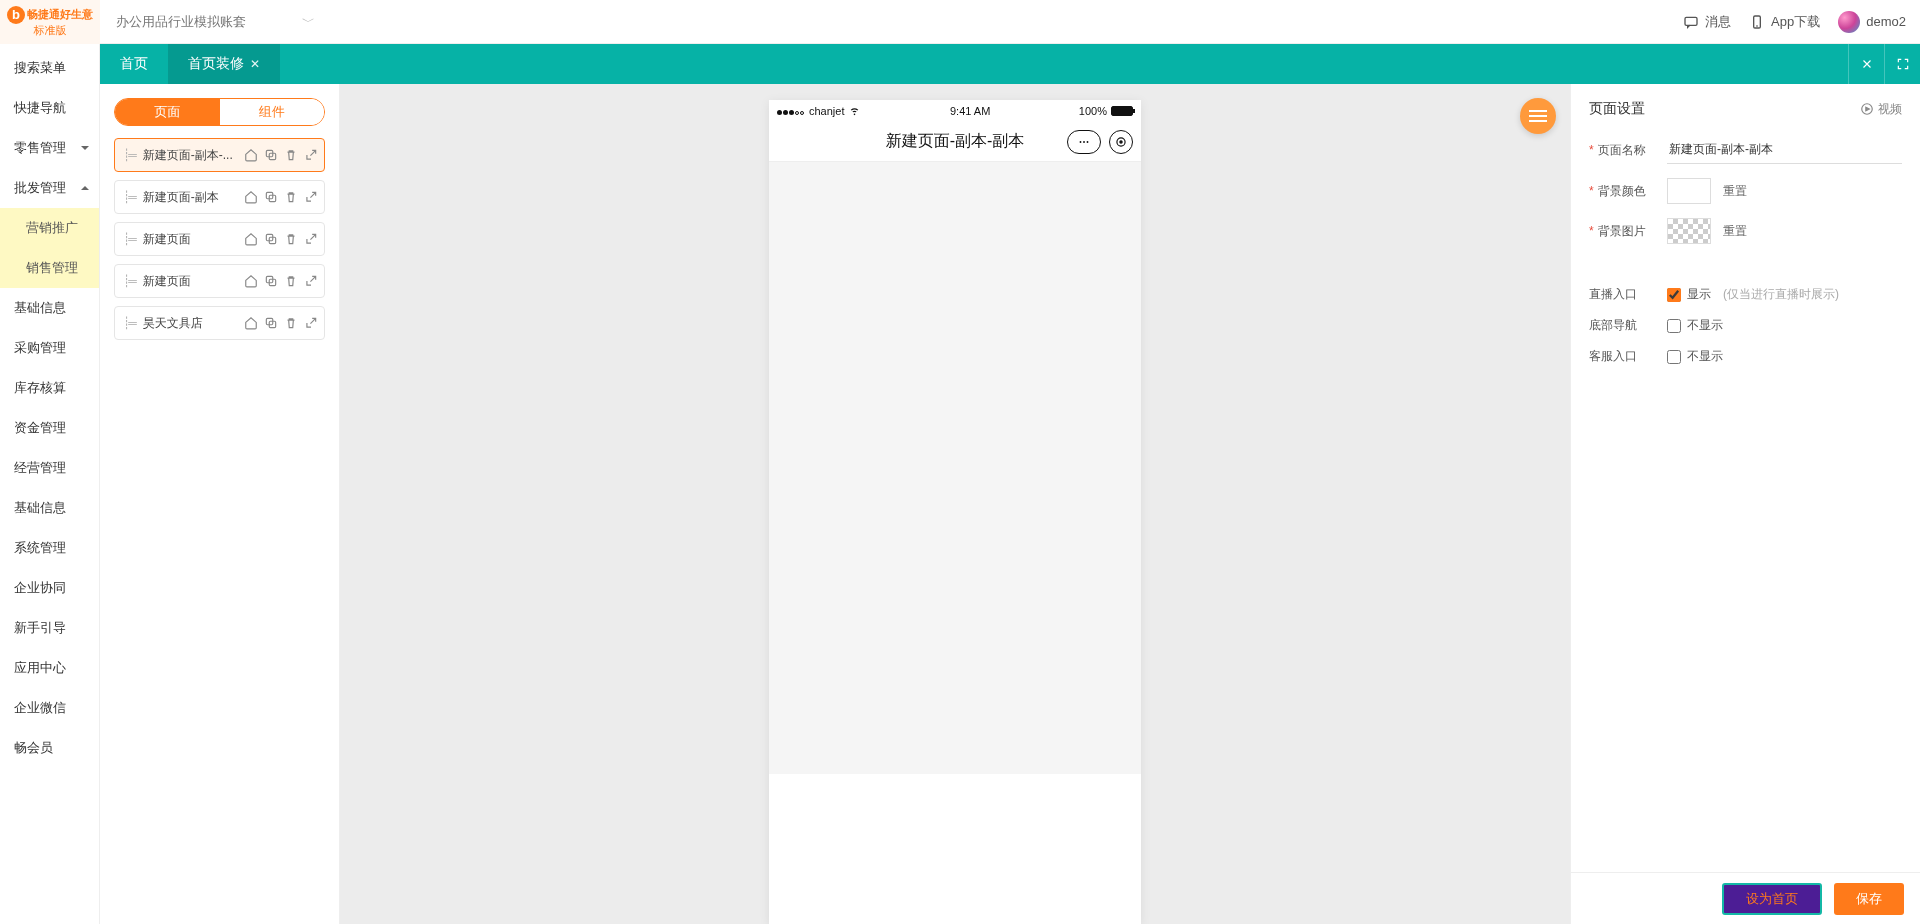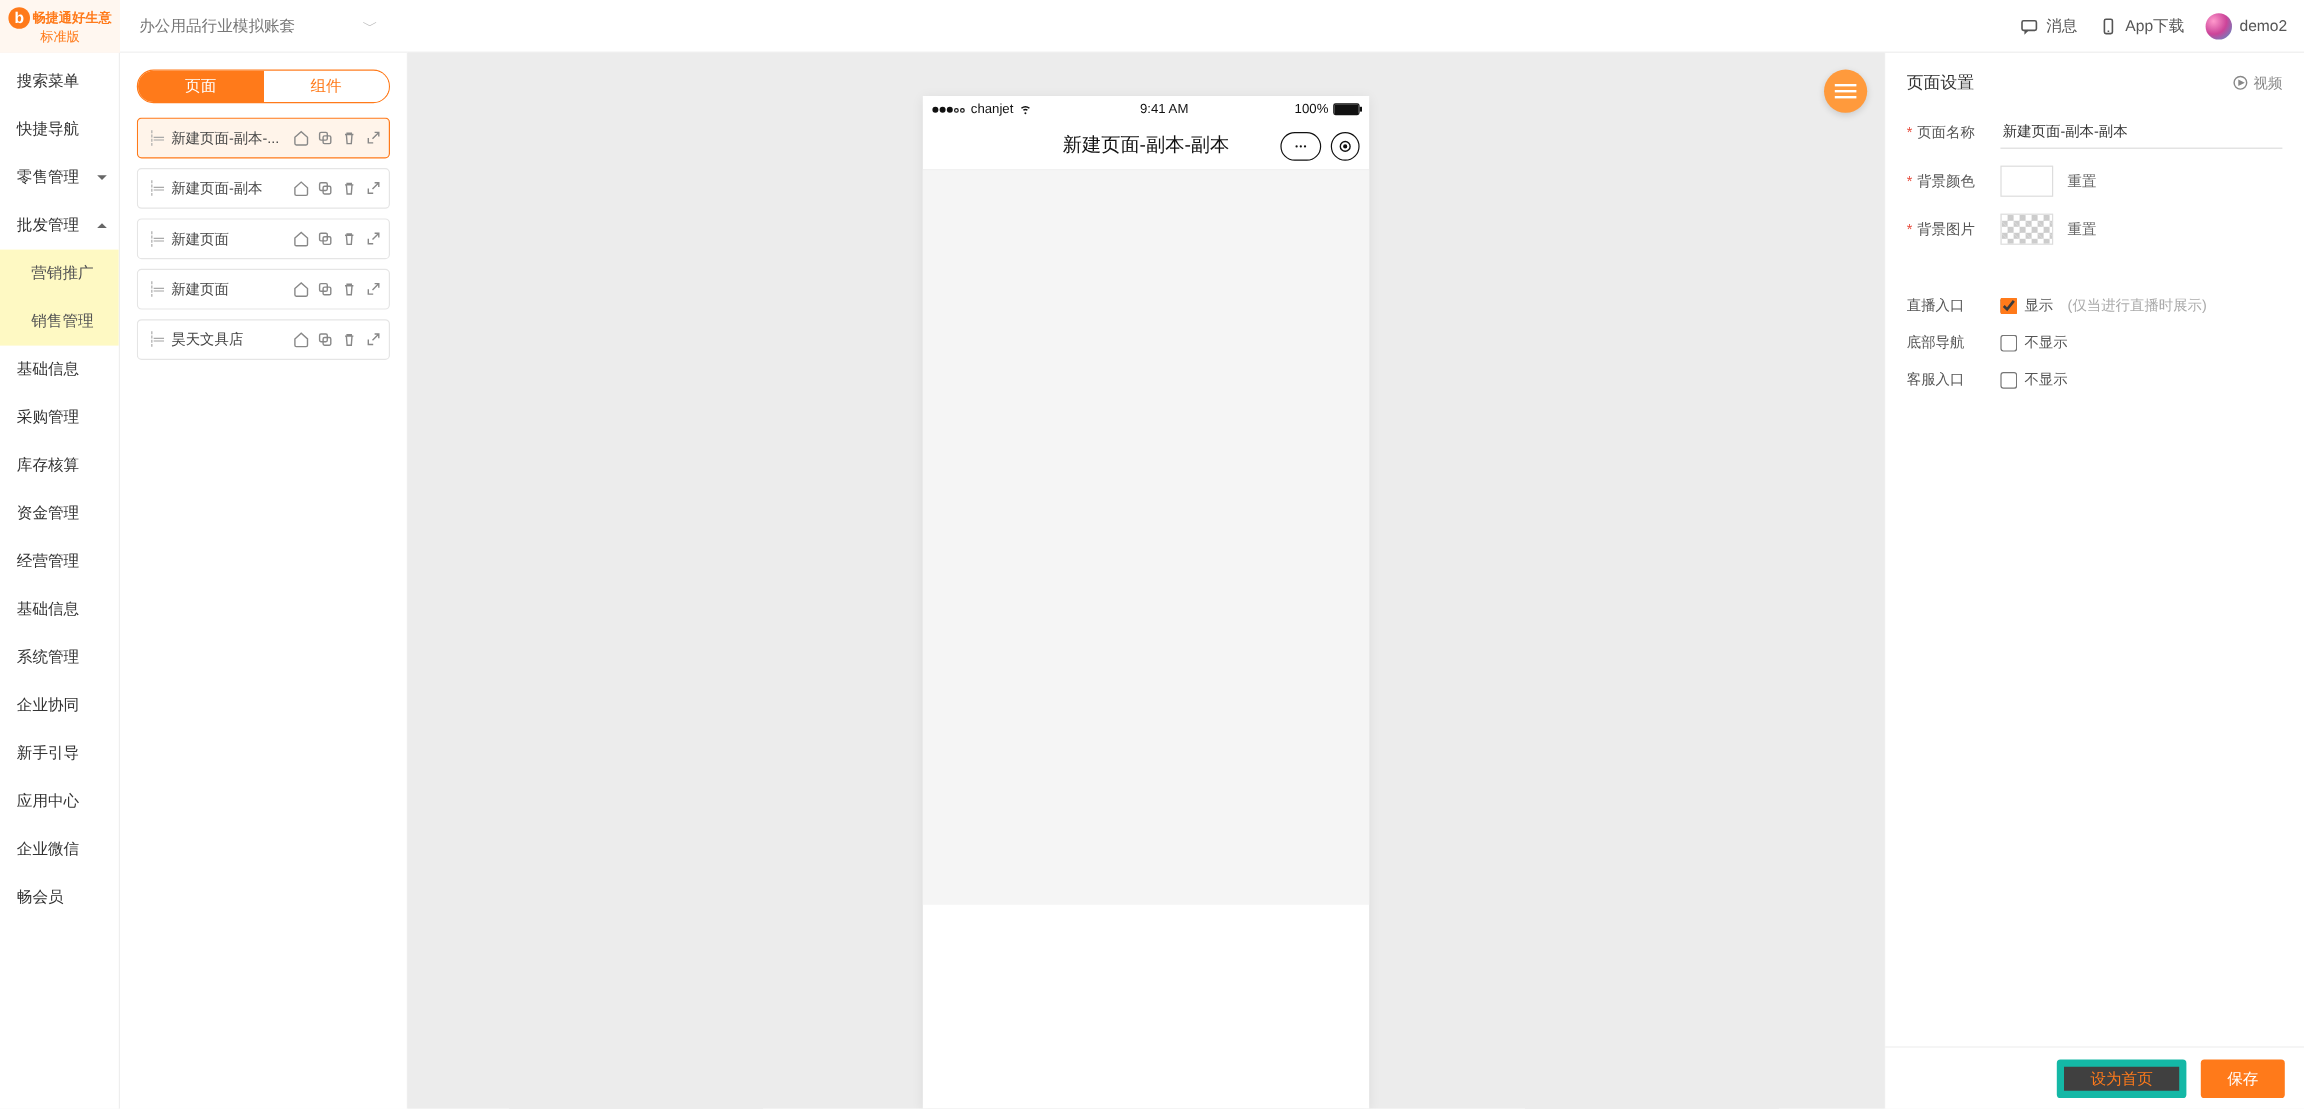--- a/index.html
+++ b/index.html
@@ -39,21 +39,21 @@
 .seg .on{background:#ff7a1a;color:#fff}
 .seg .off{color:#ff7a1a;background:#fff}
 .page-list{margin-top:12px;flex:1;overflow:auto}
 .pl-row{height:34px;border:1px solid #e5e5e5;border-radius:4px;display:flex;align-items:center;padding:0 6px 0 8px;margin-bottom:8px;gap:8px;cursor:pointer}
 .pl-row.sel{border-color:#ff7a1a;background:#fff4ea}
 .pl-handle{color:#aaa;font-size:12px;letter-spacing:-2px}
 .pl-name{flex:1;font-size:12px;color:#444;white-space:nowrap;overflow:hidden;text-overflow:ellipsis}
 .pl-icons{display:flex;gap:6px;color:#888}
 .pl-icons svg{width:14px;height:14px;cursor:pointer}
 .new-page-btn{height:36px;background:#ff7a1a;color:#fff;border-radius:4px;display:flex;align-items:center;justify-content:center;gap:4px;cursor:pointer;font-size:13px;margin-top:8px}
-.canvas-wrap{flex:1;background:#ececec;position:relative;display:flex;justify-content:center;padding-top:36px;overflow:auto}
+.canvas-wrap{flex:1;background:#ececec;position:relative;display:flex;justify-content:center;padding-top:16px;overflow:auto}
 .fab{position:absolute;right:14px;top:14px;width:36px;height:36px;border-radius:50%;background:#ff9a3c;display:flex;align-items:center;justify-content:center;cursor:pointer;box-shadow:0 2px 6px rgba(0,0,0,.15)}
 .fab div{width:18px;height:2px;background:#fff;position:relative}
 .fab div::before,.fab div::after{content:"";position:absolute;left:0;width:18px;height:2px;background:#fff}
 .fab div::before{top:-5px}.fab div::after{top:5px}
 .phone{width:372px;background:#fff;box-shadow:0 2px 10px rgba(0,0,0,.08)}
 .ph-status{height:22px;display:flex;align-items:center;justify-content:space-between;padding:0 8px;font-size:11px;color:#111}
 .ph-status .l,.ph-status .r{display:flex;align-items:center;gap:4px}
 .dots span{display:inline-block;width:5px;height:5px;border-radius:50%;background:#111;margin-right:1px}
 .dots span.e{background:transparent;border:1px solid #111;width:4px;height:4px}
 .batt{width:22px;height:10px;border:1px solid #111;border-radius:2px;position:relative}
@@ -76,21 +76,21 @@
 .flabel{width:66px;color:#555;font-size:12px}
 .finput{flex:1;height:28px;border:none;border-bottom:1px solid #ddd;font-size:12px;color:#333;outline:none;padding:0 2px}
 .swatch{width:44px;height:26px;border:1px solid #ddd;background:#fff}
 .swatch.checker{background-image:linear-gradient(45deg,#ccc 25%,transparent 25%),linear-gradient(-45deg,#ccc 25%,transparent 25%),linear-gradient(45deg,transparent 75%,#ccc 75%),linear-gradient(-45deg,transparent 75%,#ccc 75%);background-size:10px 10px;background-position:0 0,0 5px,5px -5px,-5px 0}
 .reset{color:#666;font-size:12px;cursor:pointer}
 .chk{display:flex;align-items:center;gap:6px;font-size:12px;color:#555}
 .chk input{width:14px;height:14px;accent-color:#ff7a1a}
 .hint{color:#aaa;font-size:12px}
 .rp-footer{height:52px;border-top:1px solid #eee;display:flex;align-items:center;justify-content:flex-end;gap:12px;padding:0 16px}
 .btn{height:32px;padding:0 22px;border-radius:3px;font-size:13px;display:flex;align-items:center;cursor:pointer}
-.btn.ghost{border:6px solid #14b8a6;color:#ff7a1a;background:#404040}
+.btn.ghost{border:2px solid #14b8a6;color:#ff7a1a;background:#4c1d95}
 .btn.primary{background:#ff7a1a;color:#fff}
 svg{display:block}
 </style>
 </head>
 <body>
 
 <div class="app">
 
   <div class="topbar">
     <div class="logo-box">
@@ -183,20 +183,40 @@
       <div class="s-item">
           <span>企业微信</span>
         </div>
       <div class="s-item">
           <span>畅会员</span>
         </div>
     </div>
 
     <div class="main">
 
+      <div class="tabs">
+        <div class="tab">
+            <span>首页</span>
+          </div>
+        <div class="tab active">
+          <span>首页装修</span>
+          <span class="x">✕</span>
+        </div>
+        <div class="tabs-spacer"></div>
+        <div class="tab-icon">
+          <svg width="14" height="14" viewBox="0 0 24 24" stroke="#fff" stroke-width="2">
+              <path d="M6 6l12 12M18 6L6 18"></path>
+            </svg>
+        </div>
+        <div class="tab-icon">
+          <svg width="14" height="14" viewBox="0 0 24 24" stroke="#fff" stroke-width="2" fill="none">
+              <path d="M4 9V4h5M20 9V4h-5M4 15v5h5M20 15v5h-5"></path>
+            </svg>
+        </div>
+      </div>
 
       <div class="workspace">
 
         <div class="left-panel">
           <div class="seg">
             <div class="on">页面</div>
             <div class="off">组件</div>
           </div>
           <div class="page-list">
 

